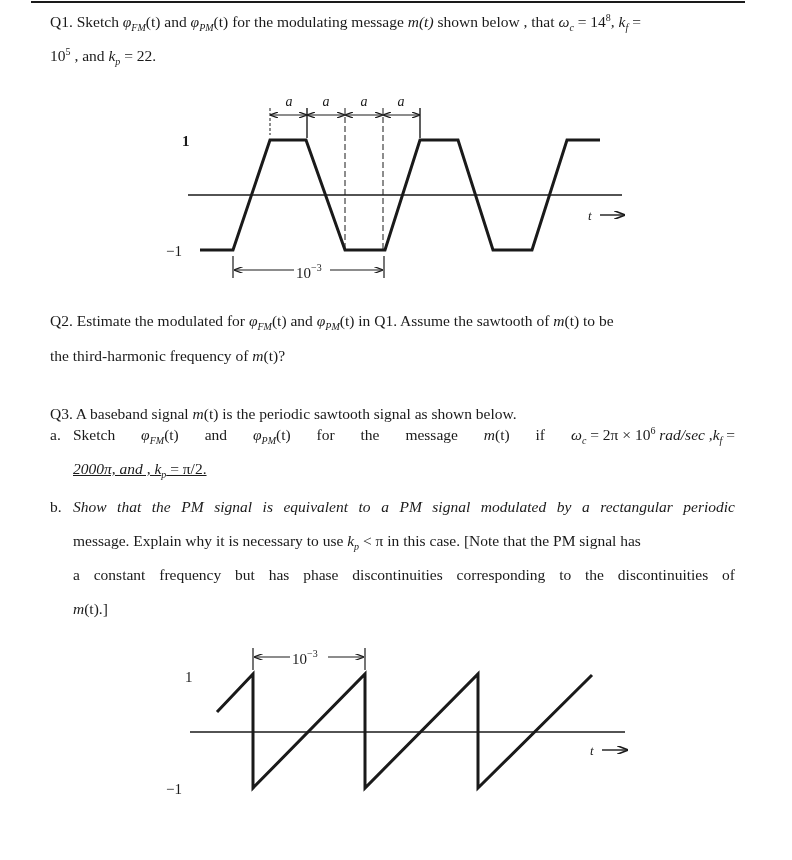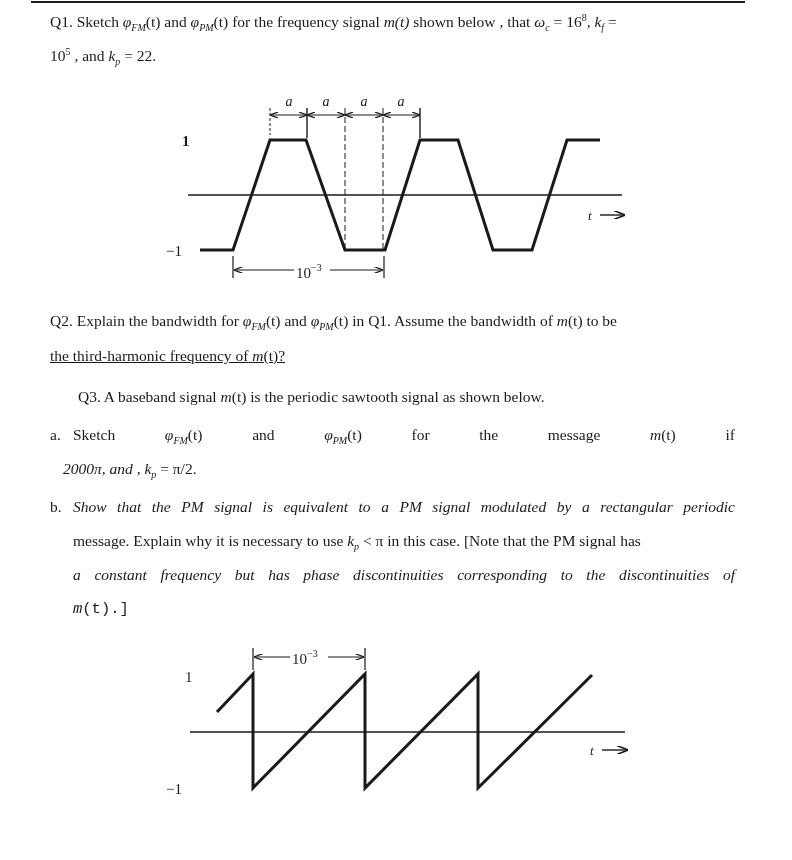--- a/index.html
+++ b/index.html
@@ -18,24 +18,24 @@
 <body>
 
 <div class="rule"></div>
 
 <div class="line" style="left:50px; top:12px;">
   <span class="b">Q1.</span>
   <span>Sketch</span>
   <span class="i"><span>φ</span><sub class="b">FM</sub><span style="font-style:normal">(t)</span></span>
   <span>and</span>
   <span class="i"><span>φ</span><sub class="b">PM</sub><span style="font-style:normal">(t)</span></span>
-  <span>for the frequency signal</span>
+  <span>for the modulating message</span>
   <span class="i">m(t)</span>
   <span>shown below , that</span>
-  <span class="b i">ω</span><sub class="b i">c</sub><span> = 16</span><sup class="b">8</sup><span class="i">, k</span><sub class="i">f</sub><span> =</span>
+  <span class="b i">ω</span><sub class="b i">c</sub><span> = 14</span><sup class="b">8</sup><span class="i">, k</span><sub class="i">f</sub><span> =</span>
 </div>
 <div class="line" style="left:50px; top:46px;">
   <span>10</span><sup class="b">5</sup><span> , and </span><span class="i">k</span><sub class="i">p</sub><span> = 22.</span>
 </div>
 
 <svg width="792" height="860">
   <defs>
     <marker id="ah" markerWidth="8" markerHeight="6" refX="7" refY="3" orient="auto">
       <path d="M0,0 L8,3 L0,6" fill="none" stroke="#1a1a1a" stroke-width="1.2"></path>
     </marker>
@@ -71,65 +71,66 @@
   <line x1="235" y1="270" x2="294" y2="270" stroke="#1a1a1a" stroke-width="1.1" marker-start="url(#ahs)"></line>
   <line x1="330" y1="270" x2="382" y2="270" stroke="#1a1a1a" stroke-width="1.1" marker-end="url(#ah)"></line>
   <text x="296" y="278" font-size="15"><tspan>10</tspan><tspan dy="-7" font-size="10">−3</tspan></text>
 
   <text x="588" y="220" font-size="13" font-style="italic">t</text>
   <line x1="600" y1="215" x2="624" y2="215" stroke="#1a1a1a" stroke-width="1.4" marker-end="url(#ah)"></line>
 </svg>
 
 <div class="line" style="left:50px; top:311px;">
   <span class="b">Q2.</span>
-  <span>Explain the bandwidth for</span>
+  <span>Estimate the modulated for</span>
   <span class="i"><span>φ</span><sub class="b">FM</sub></span><span>(t)</span>
   <span>and</span>
   <span class="i"><span>φ</span><sub class="b">PM</sub></span><span>(t)</span>
-  <span>in Q1. Assume the bandwidth of</span>
+  <span>in Q1. Assume the sawtooth of</span>
   <span class="i">m</span><span>(t)</span>
   <span>to be</span>
 </div>
-<div class="line" style="left:50px; top:346px;text-decoration:underline;">
+<div class="line" style="left:50px; top:346px;">
   <span>the third-harmonic frequency of</span>
   <span class="i">m</span><span>(t)</span><span>?</span>
 </div>
 
-<div class="line" style="left:50px; top:387px;margin-left:28px;">
+<div class="line" style="left:50px; top:404px;">
   <span class="b">Q3.</span>
   <span>A baseband signal</span>
   <span class="i">m</span><span>(t)</span>
   <span>is the periodic sawtooth signal as shown below.</span>
 </div>
 
 <div class="line" style="left:50px; top:425px;">a.</div>
 <div class="line just" style="left:73px; top:425px; width:662px;">
   <span>Sketch</span>
   <span class="i"><span>φ</span><sub>FM</sub><span style="font-style:normal">(t)</span></span>
   <span>and</span>
   <span class="i"><span>φ</span><sub>PM</sub><span style="font-style:normal">(t)</span></span>
   <span>for</span>
   <span>the</span>
   <span>message</span>
   <span><span class="i">m</span><span>(t)</span></span>
   <span>if</span>
+  <span><span class="i">ω<sub>c</sub></span> <span>= 2π × 10</span><sup>6</sup> <span class="i">rad/sec ,</span><span class="i">k<sub>f</sub></span><span> =</span></span>
 </div>
-<div class="line i" style="left:63px; top:459px;">
+<div class="line i" style="left:73px; top:459px;text-decoration:underline;">
   <span>2000π, and , k</span><sub>p</sub><span style="font-style:normal"> = π/2.</span>
 </div>
 
 <div class="line" style="left:50px; top:497px;">b.</div>
 <div class="line" style="left:73px; top:497px; width:662px; text-align:justify; text-align-last:justify; word-spacing:0.5px;font-style:italic;">Show that the PM signal is equivalent to a PM signal modulated by a rectangular periodic</div>
 <div class="line" style="left:73px; top:531px;">
   <span>message. Explain why it is necessary to use</span>
   <span class="i">k</span><sub class="i">p</sub><span> &lt; π </span>
   <span>in this case. [Note that the PM signal has</span>
 </div>
-<div class="line" style="left:73px; top:565px; width:662px; text-align:justify; text-align-last:justify;font-style:italic;">a constant frequency but has phase discontinuities corresponding to the discontinuities of</div>
-<div class="line" style="left:73px; top:599px;font-family:Liberation Mono, monospace;">
+<div class="line" style="left:73px; top:565px; width:662px; text-align:justify; text-align-last:justify;">a constant frequency but has phase discontinuities corresponding to the discontinuities of</div>
+<div class="line" style="left:73px; top:599px;">
   <span class="i">m</span><span>(t)</span><span>.]</span>
 </div>
 
 <svg width="792" height="860">
   <defs>
     <marker id="ah2" markerWidth="8" markerHeight="6" refX="7" refY="3" orient="auto">
       <path d="M0,0 L8,3 L0,6" fill="none" stroke="#1a1a1a" stroke-width="1.2"></path>
     </marker>
     <marker id="ahs2" markerWidth="8" markerHeight="6" refX="1" refY="3" orient="auto">
       <path d="M8,0 L0,3 L8,6" fill="none" stroke="#1a1a1a" stroke-width="1.2"></path>

